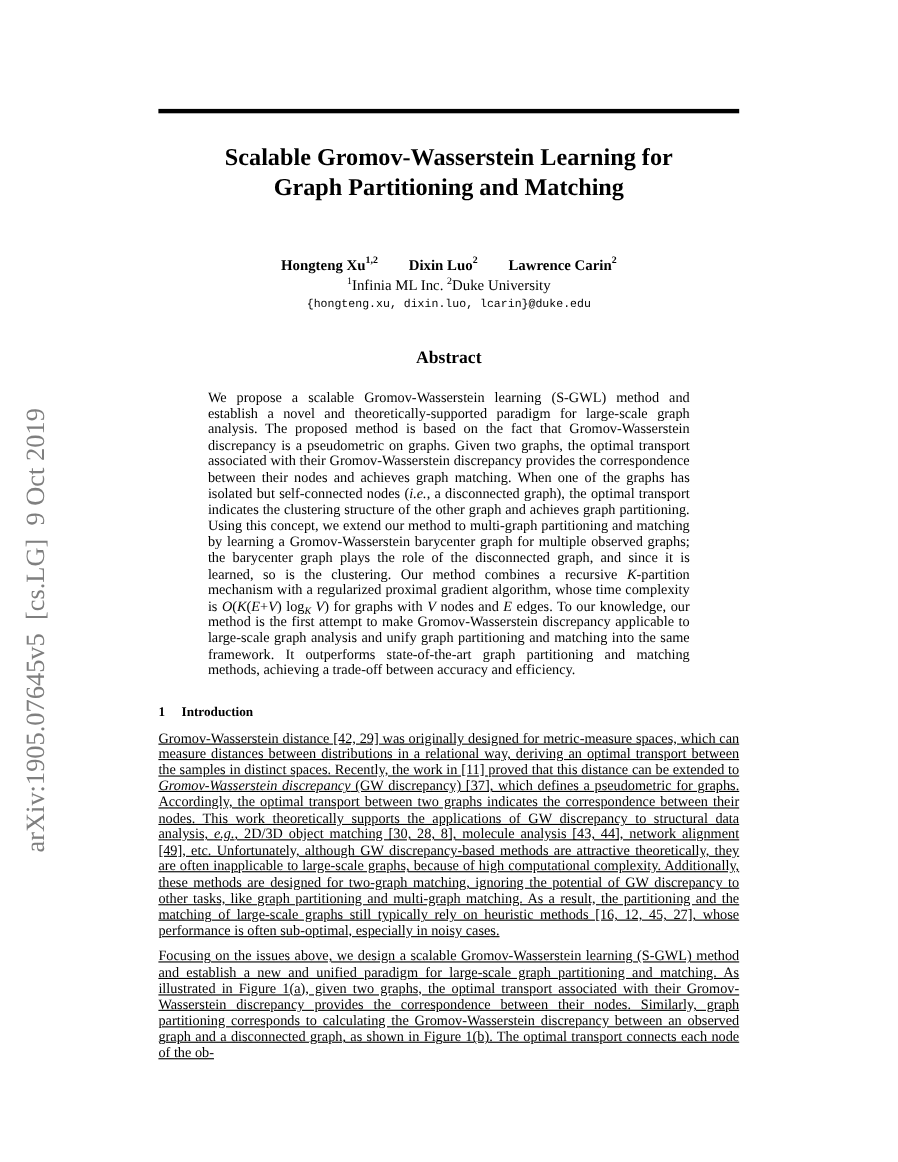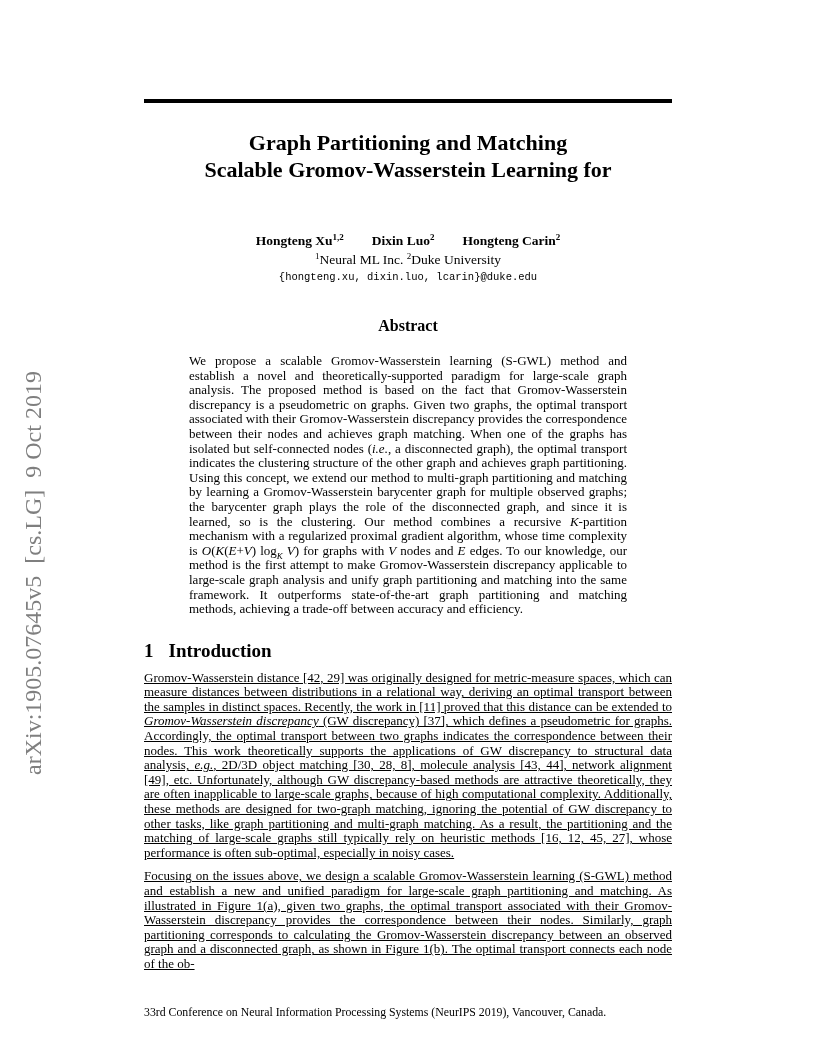--- a/index.html
+++ b/index.html
@@ -20,21 +20,21 @@
   .affil + .affil { }
   .emails {
     margin-top:3px; text-align:center;
     font-family:"Liberation Mono","DejaVu Sans Mono",monospace; font-size:10.5px;
   }
   .abstract-heading { margin-top:34px; text-align:center; font-size:16px; font-weight:700;font-family:Liberation Serif, serif; }
   .abstract {
     width:438px; margin:19px auto 0; text-align:justify;
     font-size:13px; line-height:14.6px;
   }
-  .section-heading { margin-top:23px; font-size:19px; font-weight:700; }
+  .section-heading { margin-top:23px; font-size:12px; font-weight:700; }
   .sec-num { margin-right:15px; }
   .par { margin-top:9px; text-align:justify; font-size:13px; line-height:14.6px;text-decoration:underline; }
   .footer { position:absolute; left:144px; top:1005px; width:540px; font-size:11.8px; }
   .watermark { position:absolute; left:20px; top:775px; width:0; height:0; }
   .watermark span {
     display:inline-block; transform-origin:0 0; transform:rotate(-90deg);
     white-space:pre; font-size:24px; color:#7f7f7f; font-family:"Liberation Serif", serif;
   }
 </style>
 </head>
@@ -44,46 +44,45 @@
 
   <div class="watermark">
     <span>arXiv:1905.07645v5  [cs.LG]  9 Oct 2019</span>
   </div>
 
   <div class="content">
 
     <div class="rule"></div>
 
     <div class="title">
+      <div>Scalable Gromov-Wasserstein Learning for</div>
       <div>Graph Partitioning and Matching</div>
-      <div>Scalable Gromov-Wasserstein Learning for</div>
     </div>
 
     <div class="authors">
       <span class="author"><span>Hongteng Xu</span><sup>1,2</sup></span>
       <span class="author"><span>Dixin Luo</span><sup>2</sup></span>
-      <span class="author"><span>Hongteng Carin</span><sup>2</sup></span>
+      <span class="author"><span>Lawrence Carin</span><sup>2</sup></span>
     </div>
 
     <div class="affiliations">
-      <span class="affil"><sup>1</sup><span>Neural ML Inc.</span></span>
+      <span class="affil"><sup>1</sup><span>Infinia ML Inc.</span></span>
       <span class="affil"><sup>2</sup><span>Duke University</span></span>
     </div>
 
     <div class="emails">{hongteng.xu, dixin.luo, lcarin}@duke.edu</div>
 
     <div class="abstract-heading">Abstract</div>
 
     <div class="abstract">We propose a scalable Gromov-Wasserstein learning (S-GWL) method and establish a novel and theoretically-supported paradigm for large-scale graph analysis. The proposed method is based on the fact that Gromov-Wasserstein discrepancy is a pseudometric on graphs. Given two graphs, the optimal transport associated with their Gromov-Wasserstein discrepancy provides the correspondence between their nodes and achieves graph matching. When one of the graphs has isolated but self-connected nodes (<span style="font-style: italic;">i.e.</span>, a disconnected graph), the optimal transport indicates the clustering structure of the other graph and achieves graph partitioning. Using this concept, we extend our method to multi-graph partitioning and matching by learning a Gromov-Wasserstein barycenter graph for multiple observed graphs; the barycenter graph plays the role of the disconnected graph, and since it is learned, so is the clustering. Our method combines a recursive <span style="font-style: italic;">K</span>-partition mechanism with a regularized proximal gradient algorithm, whose time complexity is <span style="font-style: italic;">O</span>(<span style="font-style: italic;">K</span>(<span style="font-style: italic;">E</span>+<span style="font-style: italic;">V</span>) log<sub style="font-style: italic;">K</sub> <span style="font-style: italic;">V</span>) for graphs with <span style="font-style: italic;">V</span> nodes and <span style="font-style: italic;">E</span> edges. To our knowledge, our method is the first attempt to make Gromov-Wasserstein discrepancy applicable to large-scale graph analysis and unify graph partitioning and matching into the same framework. It outperforms state-of-the-art graph partitioning and matching methods, achieving a trade-off between accuracy and efficiency.</div>
 
     <div class="section-heading">
       <span class="sec-num">1</span><span>Introduction</span>
     </div>
 
     <div class="par">Gromov-Wasserstein distance [42, 29] was originally designed for metric-measure spaces, which can measure distances between distributions in a relational way, deriving an optimal transport between the samples in distinct spaces. Recently, the work in [11] proved that this distance can be extended to <span style="font-style: italic;">Gromov-Wasserstein discrepancy</span> (GW discrepancy) [37], which defines a pseudometric for graphs. Accordingly, the optimal transport between two graphs indicates the correspondence between their nodes. This work theoretically supports the applications of GW discrepancy to structural data analysis, <span style="font-style: italic;">e.g.</span>, 2D/3D object matching [30, 28, 8], molecule analysis [43, 44], network alignment [49], etc. Unfortunately, although GW discrepancy-based methods are attractive theoretically, they are often inapplicable to large-scale graphs, because of high computational complexity. Additionally, these methods are designed for two-graph matching, ignoring the potential of GW discrepancy to other tasks, like graph partitioning and multi-graph matching. As a result, the partitioning and the matching of large-scale graphs still typically rely on heuristic methods [16, 12, 45, 27], whose performance is often sub-optimal, especially in noisy cases.</div>
 
     <div class="par">Focusing on the issues above, we design a scalable Gromov-Wasserstein learning (S-GWL) method and establish a new and unified paradigm for large-scale graph partitioning and matching. As illustrated in Figure 1(a), given two graphs, the optimal transport associated with their Gromov-Wasserstein discrepancy provides the correspondence between their nodes. Similarly, graph partitioning corresponds to calculating the Gromov-Wasserstein discrepancy between an observed graph and a disconnected graph, as shown in Figure 1(b). The optimal transport connects each node of the ob-</div>
 
   </div>
 
-  <div class="footer">33rd Conference on Neural Information Processing Systems (NeurIPS 2019), Vancouver, Canada.</div>
 
 </div>
 
 </body></html>

